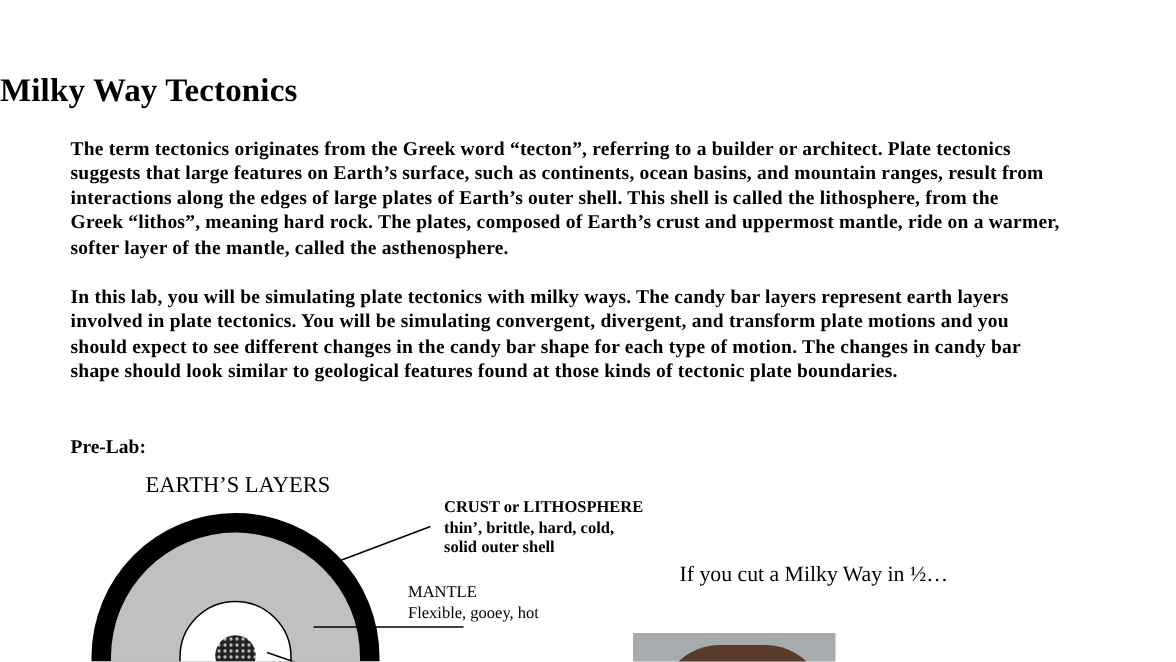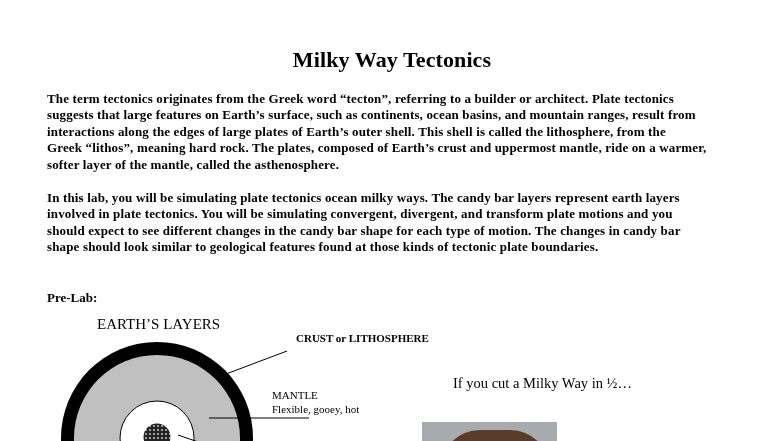--- a/index.html
+++ b/index.html
@@ -2,21 +2,21 @@
 <html><head>
 <meta charset="utf-8">
 <style>
   html, body { margin: 0; padding: 0; }
   body {
     width: 784px; height: 441px; overflow: hidden; background: #ffffff;
     position: relative; color: #000;
   }
   .page { position: absolute; left: 0; top: 0; width: 784px; height: 441px; }
   .title {
-    position: absolute; left: 0; top: 47px; width: 784px; text-align: center;
+    position: absolute; left: 0; top: 47px; width: 784px; 
     font-family: "Liberation Serif", serif; font-weight: bold; font-size: 22px;
     letter-spacing: 0.1px;
   }
   .para {
     position: absolute; left: 47px; width: 700px;
     font-family: "Liberation Serif", serif; font-weight: bold;
     font-size: 13px; line-height: 16.4px; letter-spacing: 0.15px;
   }
   .para .ln { display: block; white-space: nowrap; }
   #p1 { top: 91px; }
@@ -52,21 +52,21 @@
 
   <div class="para" id="p1">
     <span class="ln">The term tectonics originates from the Greek word “tecton”, referring to a builder or architect.  Plate tectonics</span>
     <span class="ln">suggests that large features on Earth’s surface, such as continents, ocean basins, and mountain ranges, result from</span>
     <span class="ln">interactions along the edges of large plates of Earth’s outer shell.  This shell is called the lithosphere, from the</span>
     <span class="ln">Greek “lithos”, meaning hard rock.  The plates, composed of Earth’s crust and uppermost mantle, ride on a warmer,</span>
     <span class="ln">softer layer of the mantle, called the asthenosphere.</span>
   </div>
 
   <div class="para" id="p2">
-    <span class="ln">In this lab, you will be simulating plate tectonics ocean milky ways.  The candy bar layers represent earth layers</span>
+    <span class="ln">In this lab, you will be simulating plate tectonics with milky ways.  The candy bar layers represent earth layers</span>
     <span class="ln">involved in plate tectonics.  You will be simulating convergent, divergent, and transform plate motions and you</span>
     <span class="ln">should expect to see different changes in the candy bar shape for each type of motion.  The changes in candy bar</span>
     <span class="ln">shape should look similar to geological features found at those kinds of tectonic plate boundaries.</span>
   </div>
 
   <div class="prelab">Pre-Lab:</div>
 
   <div class="diagram-label" id="earth-title">EARTH’S LAYERS</div>
 
   <svg class="earth" width="784" height="441">
@@ -80,20 +80,22 @@
     <circle cx="157" cy="438" r="83" fill="#c0c0c0"></circle>
     <circle cx="157" cy="438" r="37" fill="#fff" stroke="#000" stroke-width="1"></circle>
     <circle cx="157" cy="437" r="13.5" fill="url(#dots)"></circle>
     <line x1="226" y1="374" x2="287" y2="351" stroke="#000" stroke-width="1"></line>
     <line x1="209" y1="418" x2="309" y2="418" stroke="#000" stroke-width="1"></line>
     <line x1="178" y1="435" x2="210" y2="446" stroke="#000" stroke-width="1"></line>
   </svg>
 
   <div class="diagram-label lbl-small" id="crust-label">
     <div>CRUST or LITHOSPHERE</div>
+    <div>thin’, brittle, hard, cold,</div>
+    <div>solid outer shell</div>
   </div>
 
   <div class="diagram-label lbl-small" id="mantle-label">
     <div>MANTLE</div>
     <div>Flexible, gooey, hot</div>
   </div>
 
   <div class="diagram-label" id="milky-title">
     <div>If you cut a Milky Way in ½…</div>
   </div>

